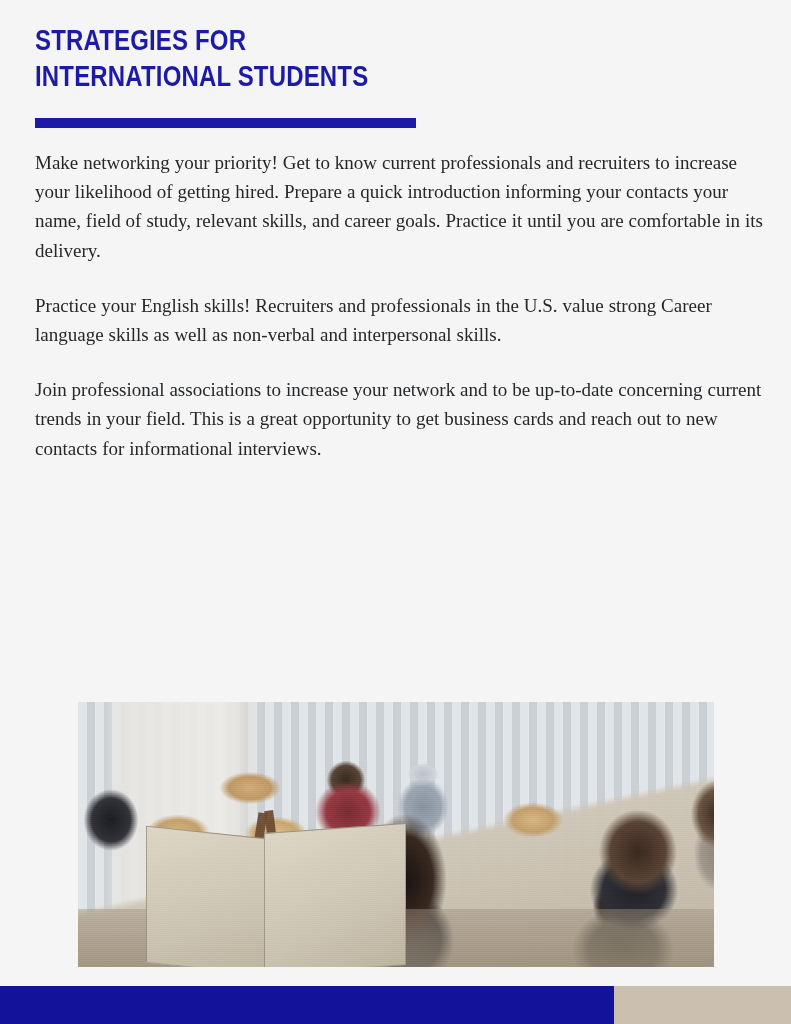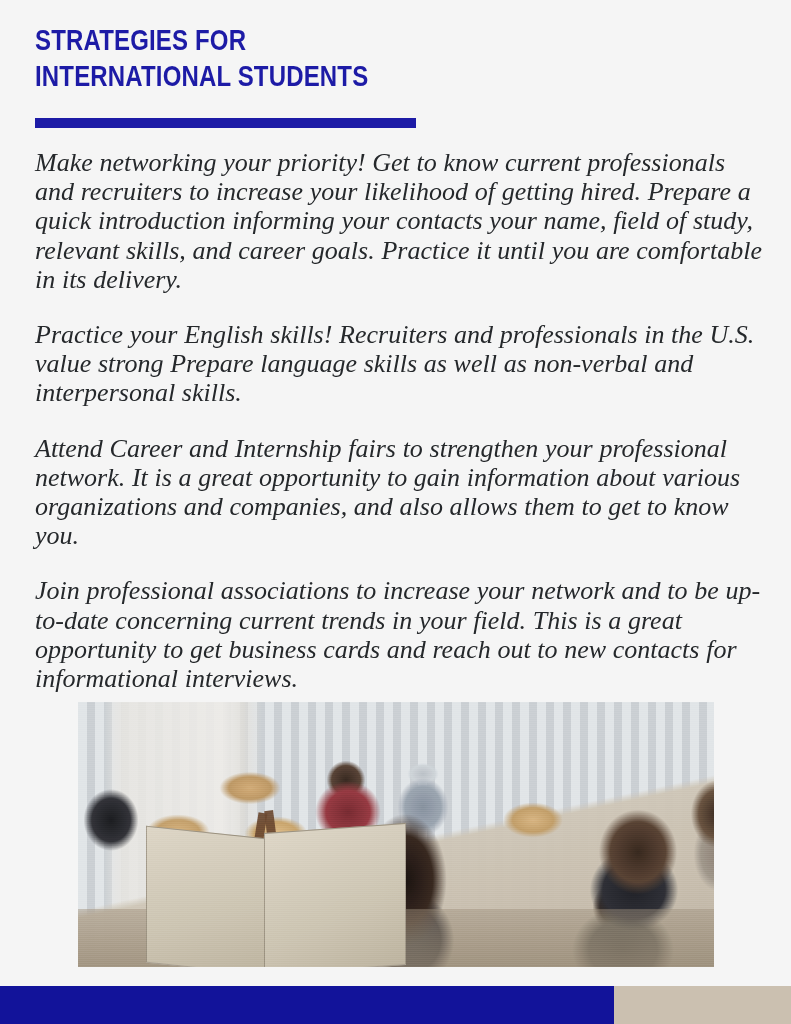--- a/index.html
+++ b/index.html
@@ -52,27 +52,26 @@
 
   
   .body-copy {
     position: absolute;
     left: 35px;
     top: 148px;
     width: 735px;
   }
   .para {
     font-family: "Liberation Serif", serif;
-    font-size: 26px;
+    font-size: 19px;
     line-height: 29.2px;
     color: #25282b;
     margin: 0 0 26px 0;
     text-align: left;
     word-spacing: 0.2px;
-    font-style: italic;
   }
   .para:last-child { margin-bottom: 12px; }
 
   
   .photo-frame {
     position: absolute;
     left: 78px;
     top: 702px;
     width: 636px;
     height: 265px;
@@ -179,22 +178,21 @@
 <div class="page">
 
   <div class="heading-block">
     <div class="heading-line">STRATEGIES FOR</div>
     <div class="heading-line">INTERNATIONAL STUDENTS</div>
   </div>
   <div class="heading-rule"></div>
 
   <div class="body-copy">
     <p class="para">Make networking your priority! Get to know current professionals and recruiters to increase your likelihood of getting hired. Prepare a quick introduction informing your contacts your name, field of study, relevant skills, and career goals. Practice it until you are comfortable in its delivery.</p>
-    <p class="para">Practice your English skills! Recruiters and professionals in the U.S. value strong Prepare language skills as well as non-verbal and interpersonal skills.</p>
-    <p class="para">Attend Career and Internship fairs to strengthen your professional network. It is a great opportunity to gain information about various organizations and companies, and also allows them to get to know you.</p>
+    <p class="para">Practice your English skills! Recruiters and professionals in the U.S. value strong Career language skills as well as non-verbal and interpersonal skills.</p>
     <p class="para">Join professional associations to increase your network and to be up-to-date concerning current trends in your field. This is a great opportunity to get business cards and reach out to new contacts for informational interviews.</p>
   </div>
 
   <div class="photo-frame">
     <div class="photo"></div>
     <div class="photo-floor"></div>
     <div class="easel-leg l1"></div>
     <div class="easel-board b1"></div>
     <div class="easel-leg l2"></div>
     <div class="easel-board b2"></div>

